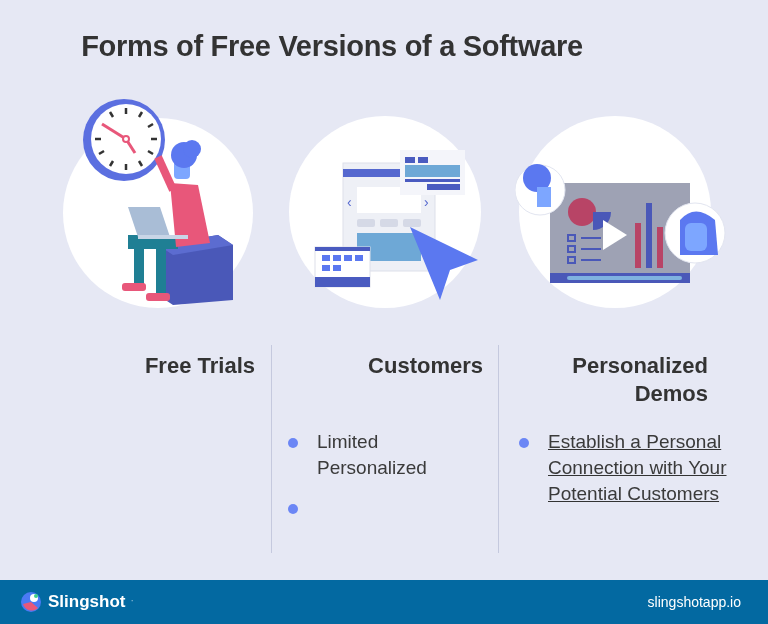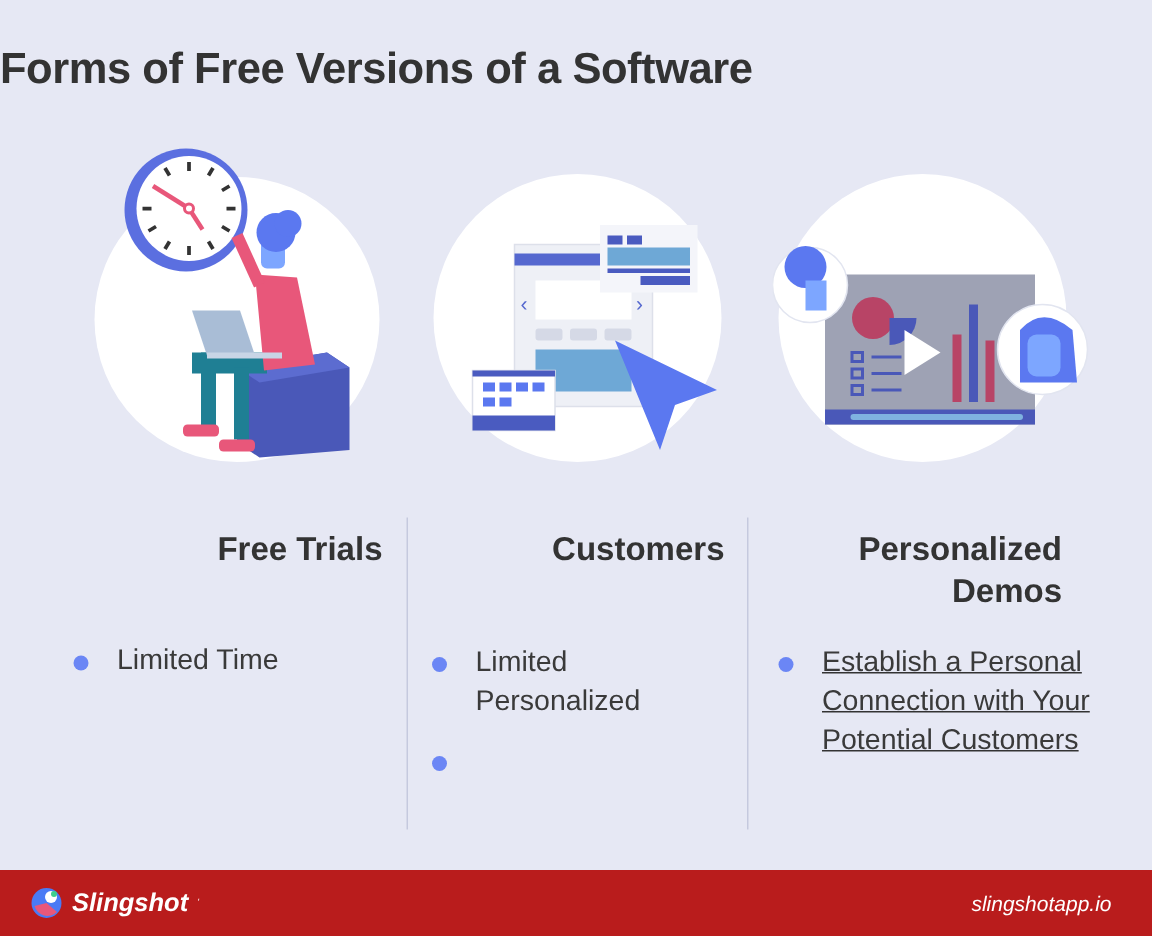--- a/index.html
+++ b/index.html
@@ -5,44 +5,43 @@
   * { box-sizing: border-box; margin: 0; padding: 0; }
   html, body { width: 768px; height: 624px; overflow: hidden; }
   body {
     background: #e6e8f4;
     font-family: "Liberation Sans", "DejaVu Sans", sans-serif;
     color: #333333;
     position: relative;
   }
   .title {
     position: absolute; top: 30px; left: 0; width: 664px;
-    text-align: left; font-size: 29px; font-weight: bold; color: #333;
+    text-align: center; font-size: 29px; font-weight: bold; color: #333;
     letter-spacing: -0.3px;
   }
   .illus { position: absolute; }
   .illus svg { display: block; }
   .col-title {
     position: absolute; text-align: right; font-size: 22px; font-weight: bold;
     color: #333; line-height: 28px;
   }
   .divider { position: absolute; width: 1px; background: #c5c9de; top: 345px; height: 208px; }
   .bullets { position: absolute; list-style: none; }
   .bullets li {
     position: relative; padding-left: 29px; font-size: 19px; line-height: 26px;
     color: #3a3a3a; margin-bottom: 14px;
   }
   .bullets li .dot {
     position: absolute; left: 0; top: 9px; width: 10px; height: 10px;
     border-radius: 50%; background: #6b86f5;
   }
   .footer {
     position: absolute; left: 0; top: 580px; width: 768px; height: 44px;
-    background: #b91c1c; display: flex; align-items: center; justify-content: space-between;
+    background: #0369a1; display: flex; align-items: center; justify-content: space-between;
     padding: 0 27px 0 20px;
-    font-style: italic;
   }
   .brand { display: flex; align-items: center; gap: 6px; color: #fff; font-weight: bold; font-size: 17px; }
   .brand sup { font-size: 6px; font-weight: normal; }
   .site { color: #ffffff; font-size: 14px; }
 </style>
 </head>
 <body>
 
 <div class="title">Forms of Free Versions of a Software</div>
 
@@ -162,21 +161,20 @@
 </div>
 <div class="col-title" style="left:513px;top:352px;width:195px;">
   <div>Personalized</div>
   <div>Demos</div>
 </div>
 
 <div class="divider" style="left:271px;"></div>
 <div class="divider" style="left:498px;"></div>
 
 <ul class="bullets" style="left:49px;top:428px;width:210px;">
-  <li><span class="dot"></span><span>Limited Time</span></li>
 </ul>
 <ul class="bullets" style="left:288px;top:429px;width:160px;">
   <li><span class="dot"></span><span>Limited Personalized</span></li>
   <li style="white-space:nowrap;"><span class="dot"></span></li>
 </ul>
 <ul class="bullets" style="left:519px;top:429px;width:230px;text-decoration:underline;">
   <li><span class="dot"></span><span>Establish a Personal Connection with Your Potential Customers</span></li>
 </ul>
 
 <div class="footer">

